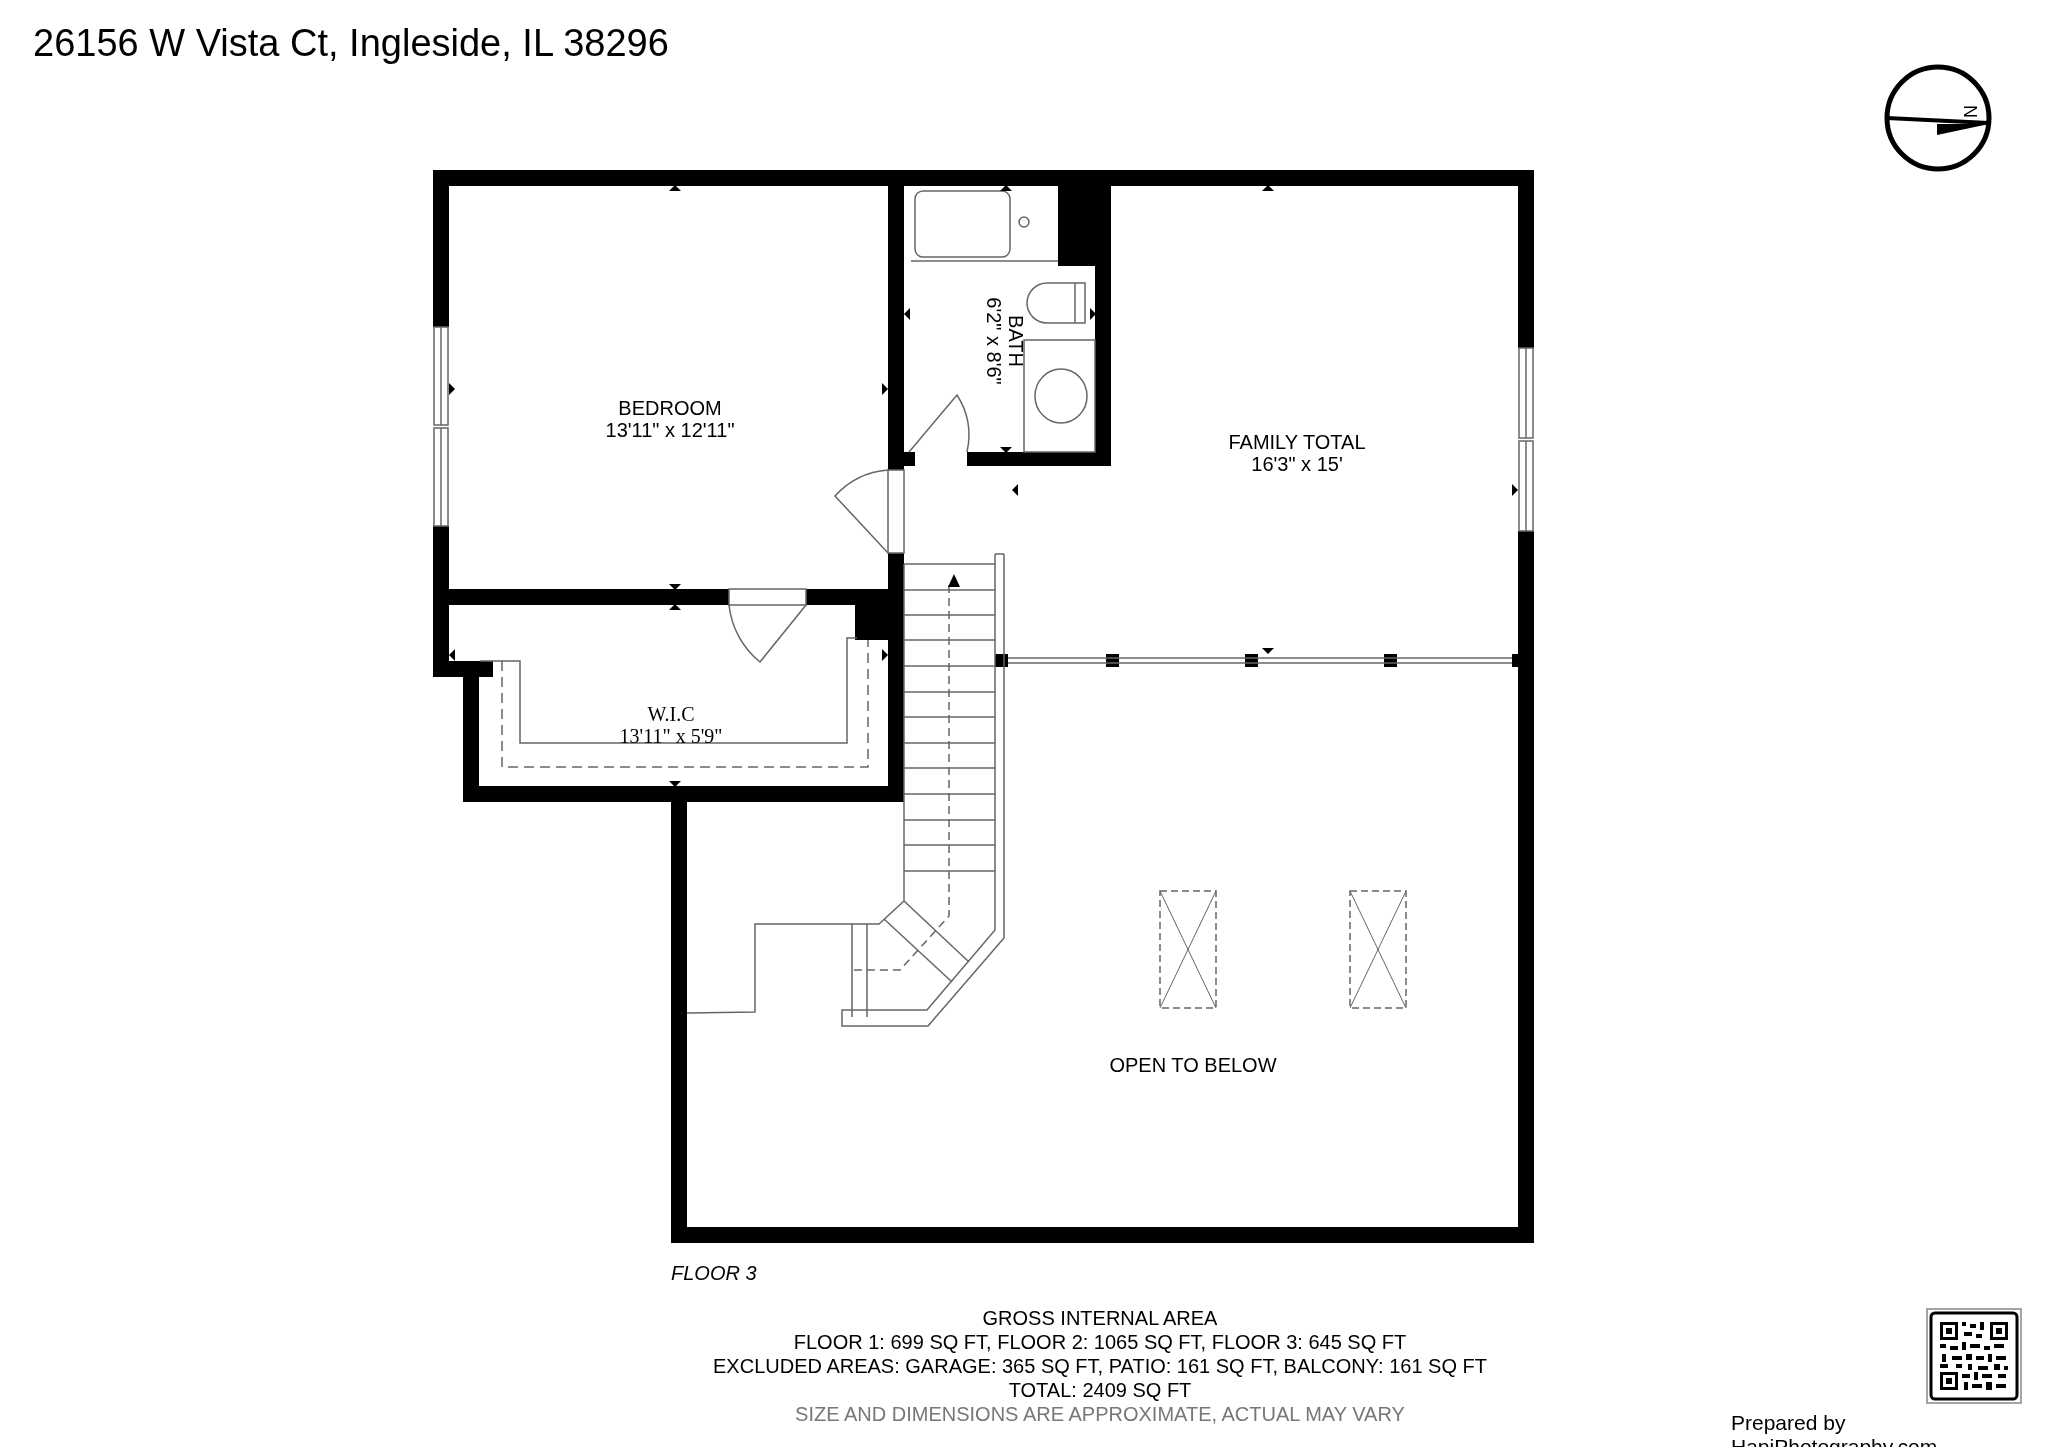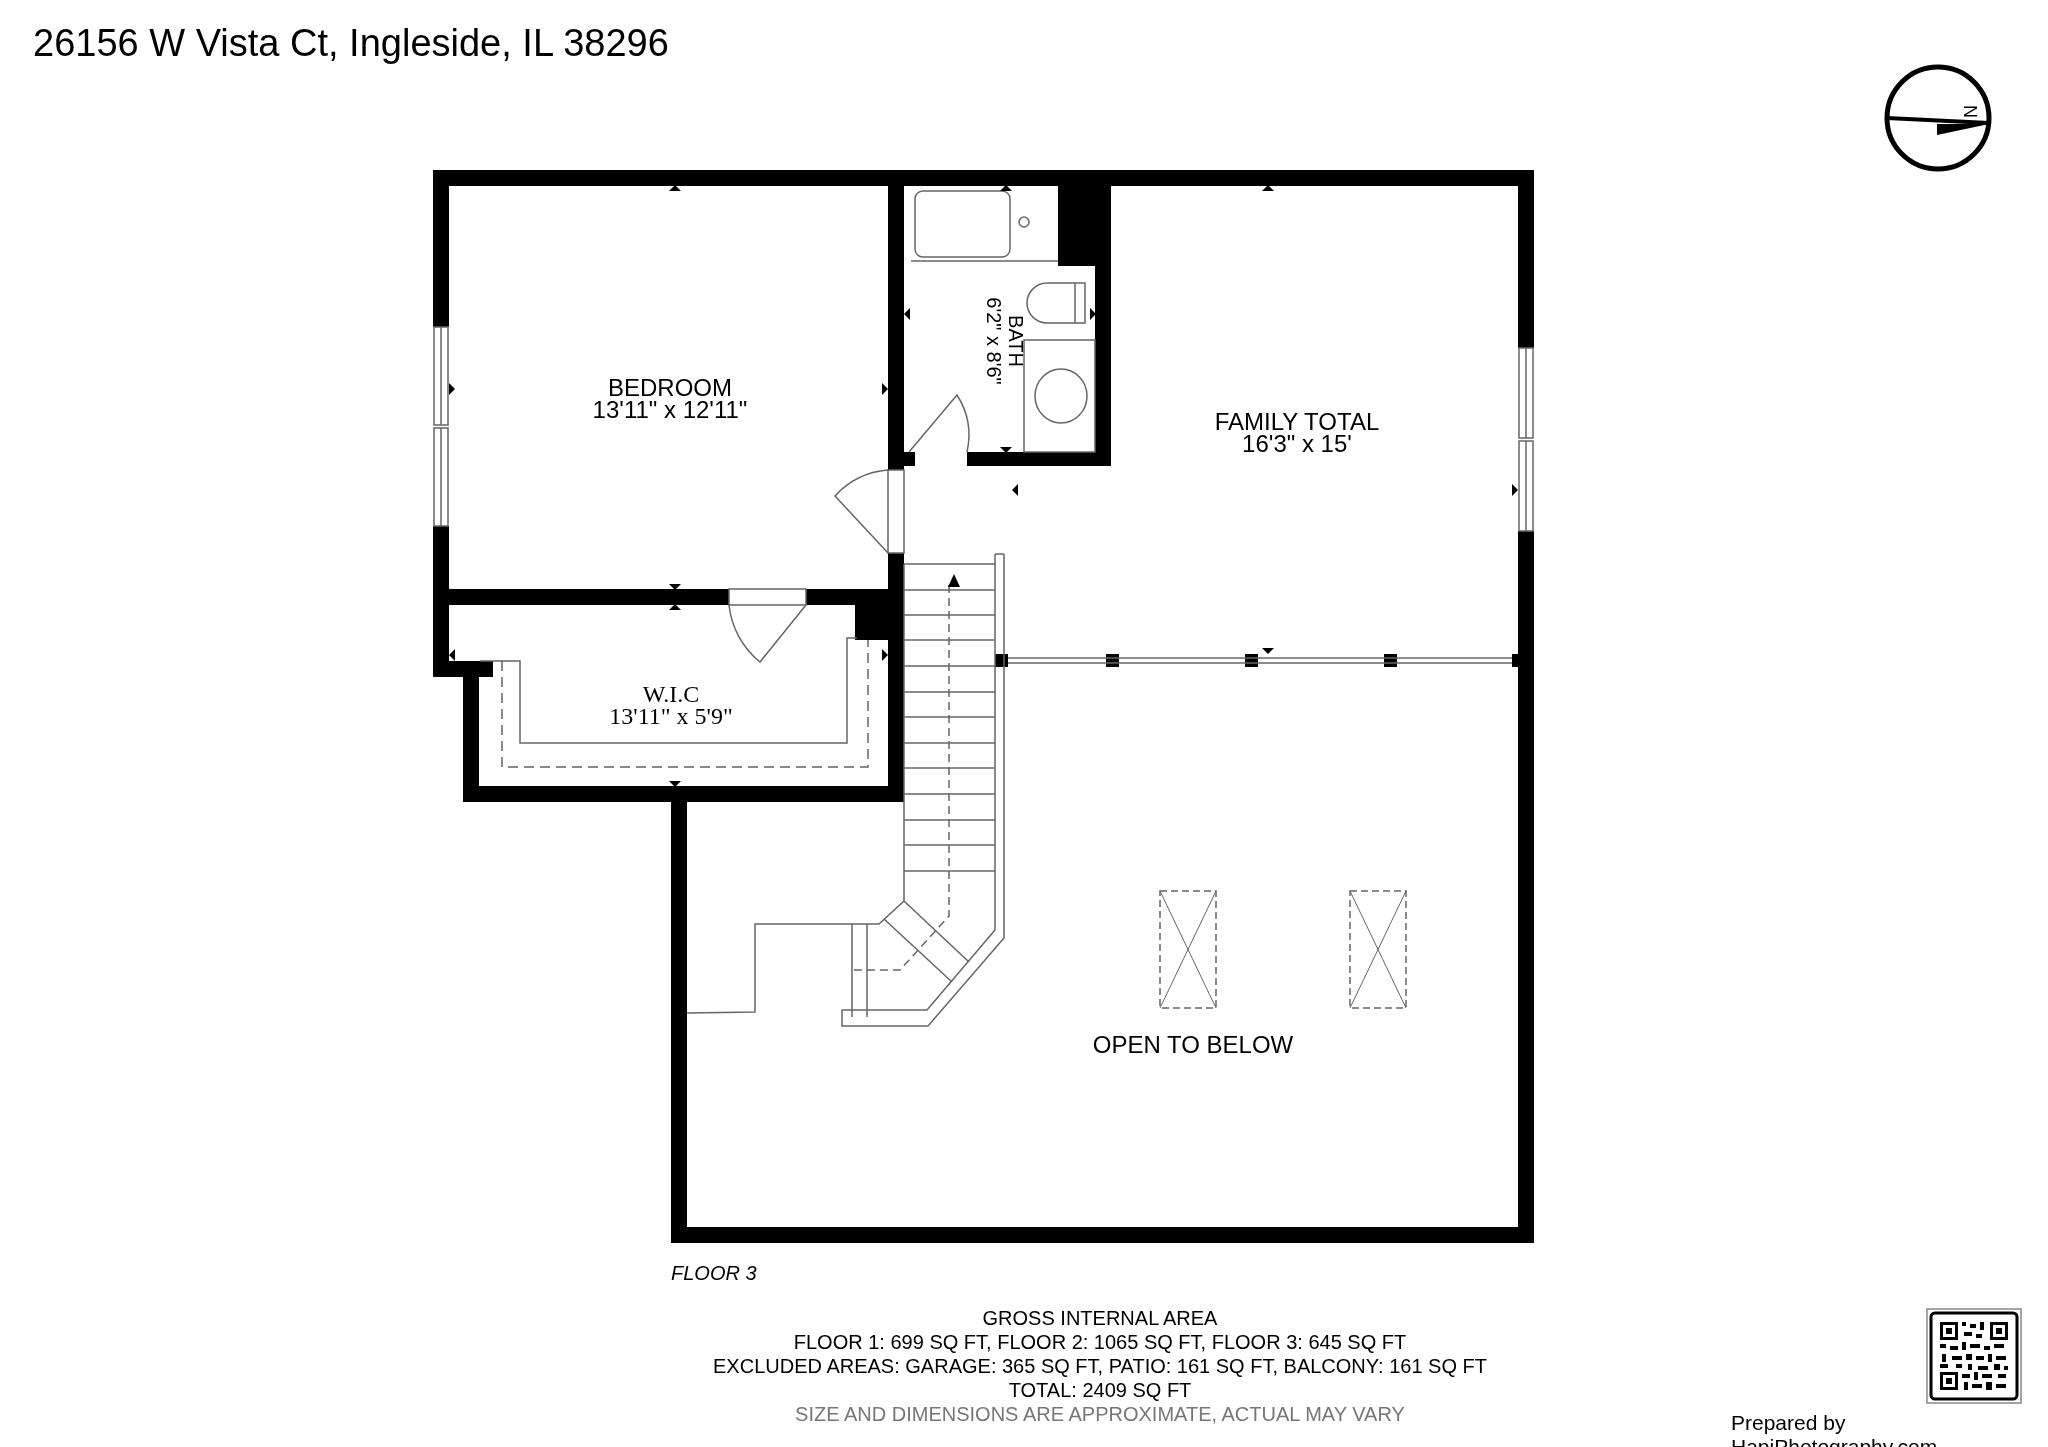--- a/index.html
+++ b/index.html
@@ -1,20 +1,20 @@
 <!DOCTYPE html>
 <html><head>
 <meta charset="utf-8">
 <style>
   html, body { margin:0; padding:0; background:#ffffff; }
   body { width:2048px; height:1447px; position:relative; overflow:hidden; font-family:"Liberation Sans", sans-serif; color:#000; }
   .address { position:absolute; left:33px; top:22px; font-size:38px; letter-spacing:0; }
   .compass { position:absolute; left:1880px; top:60px; width:116px; height:116px; }
   .plan { position:absolute; left:0; top:0; width:2048px; height:1447px; }
-  .room-label { position:absolute; text-align:center; font-size:24px; line-height:22px; white-space:nowrap; transform:translateX(-50%); }
+  .room-label { position:absolute; text-align:center; font-size:20px; line-height:22px; white-space:nowrap; transform:translateX(-50%);margin-top:20px; }
   .floor-label { position:absolute; left:671px; top:1262px; font-size:20px;font-style:italic; }
   .area-block { position:absolute; left:0; width:2200px; top:1306px; text-align:center; font-size:20px; line-height:24px; }
   .area-block div { white-space:nowrap; }
   .disclaimer { color:#777; }
   .qr { position:absolute; left:1926px; top:1308px; width:96px; height:96px; }
   .credit { position:absolute; left:1731px; top:1411px; font-size:21px; }
   .bath-label { position:absolute; left:1005px; top:341px; font-size:20px; line-height:22px; text-align:center; white-space:nowrap; transform:translate(-50%,-50%) rotate(90deg); }
 </style>
 </head>
 <body>

